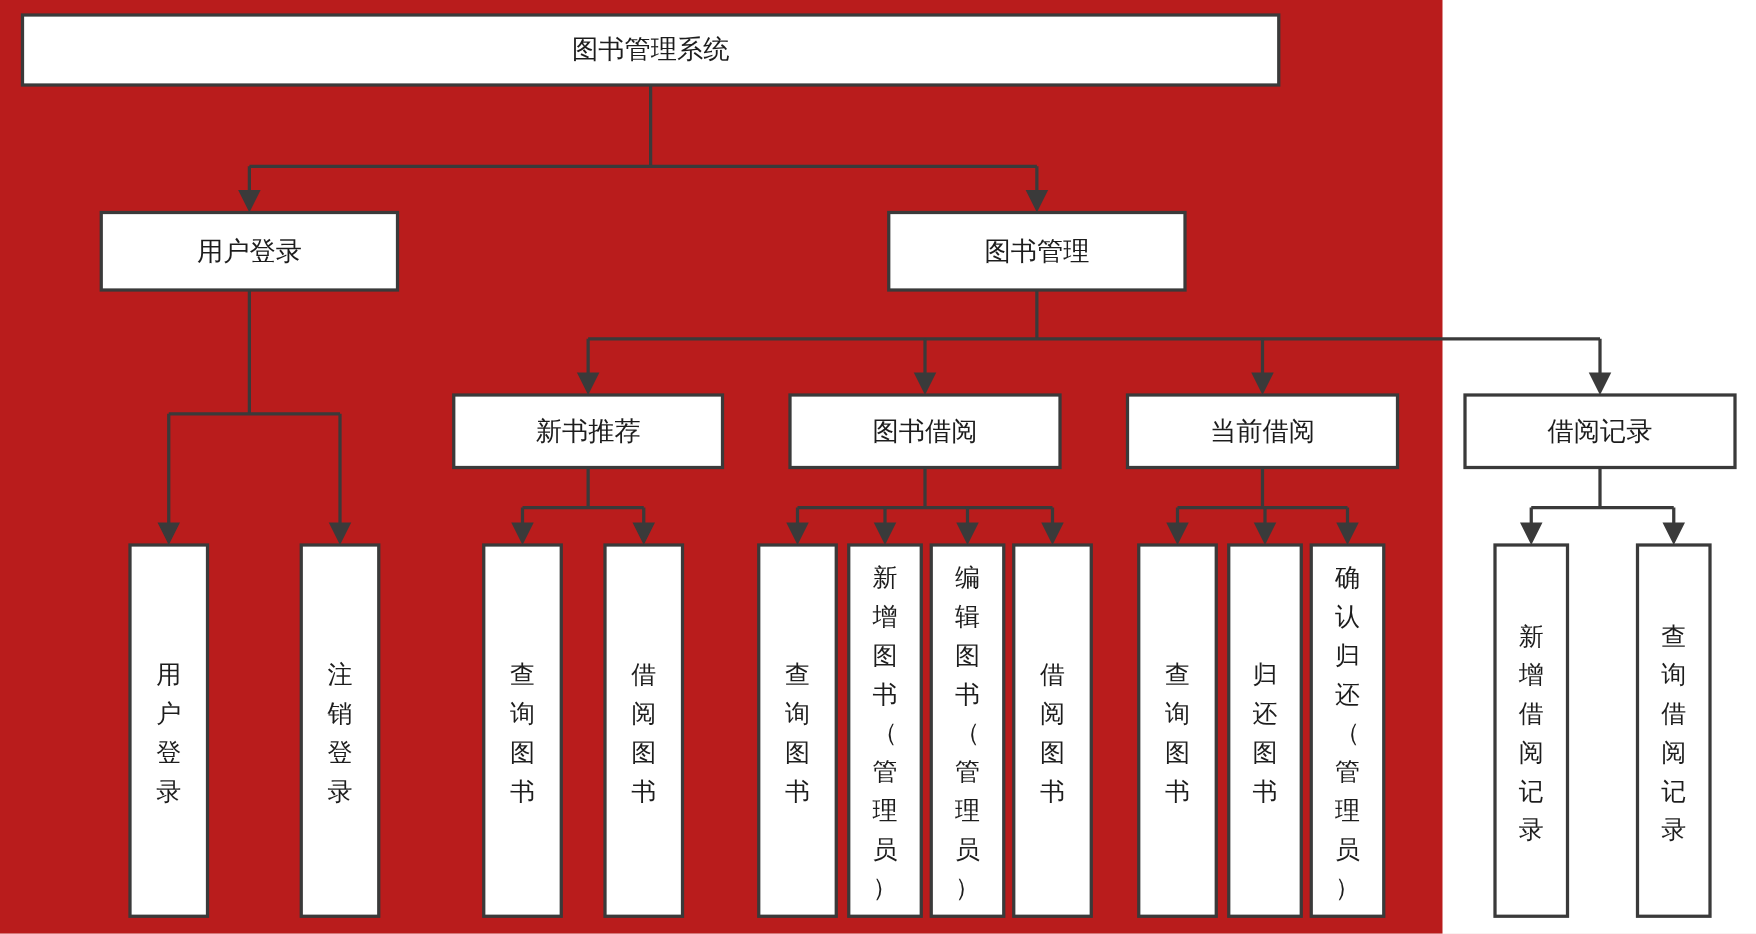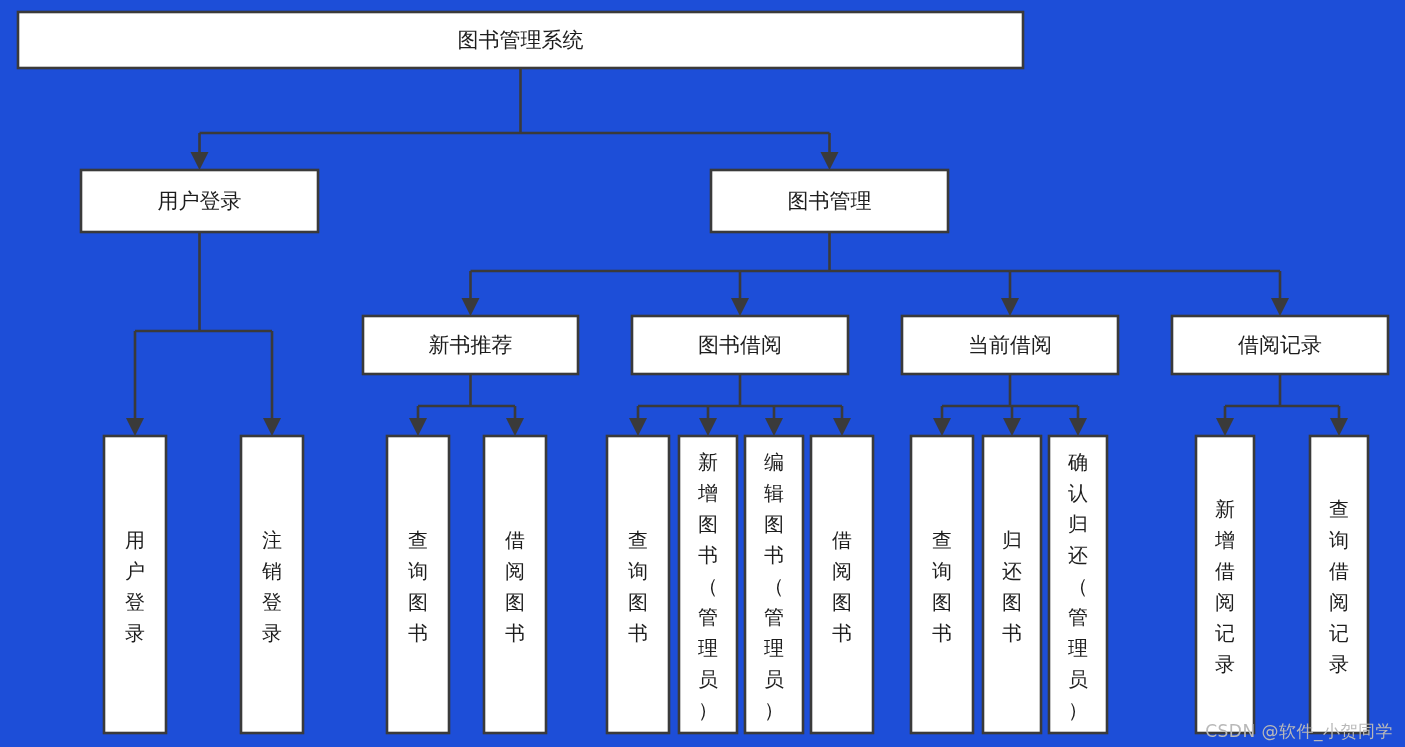--- a/index.html
+++ b/index.html
@@ -8,23 +8,23 @@
     background: #ffffff;
   }
   body {
     width: 1405px;
     height: 747px;
     font-family: "DejaVu Sans", "Liberation Sans", sans-serif;
     overflow: hidden;
   }
   #diagram-root {
     position: relative;
-    width: 1405px;
+    width: 1154px;
     height: 747px;
-    background: #1d4ed8;
+    background: #b91c1c;
   }
   svg#tree-svg {
     position: absolute;
     top: 0;
     left: 0;
     width: 1405px;
     height: 747px;
   }
   .node-rect {
     fill: #ffffff;
@@ -208,15 +208,14 @@
           <rect x="1196" y="436" width="58" height="297" class="node-rect"></rect>
           <text x="1225" class="node-label-v"><tspan x="1225" y="515.68">新</tspan><tspan x="1225" y="546.68">增</tspan><tspan x="1225" y="577.68">借</tspan><tspan x="1225" y="608.68">阅</tspan><tspan x="1225" y="639.68">记</tspan><tspan x="1225" y="670.68">录</tspan></text>
         </g>
         <g>
           <rect x="1310" y="436" width="58" height="297" class="node-rect"></rect>
           <text x="1339" class="node-label-v"><tspan x="1339" y="515.68">查</tspan><tspan x="1339" y="546.68">询</tspan><tspan x="1339" y="577.68">借</tspan><tspan x="1339" y="608.68">阅</tspan><tspan x="1339" y="639.68">记</tspan><tspan x="1339" y="670.68">录</tspan></text>
         </g>
       </g>
   </svg>
 
-  <div class="watermark">CSDN @软件_小贺同学</div>
 
 </div>
 
 </body></html>

